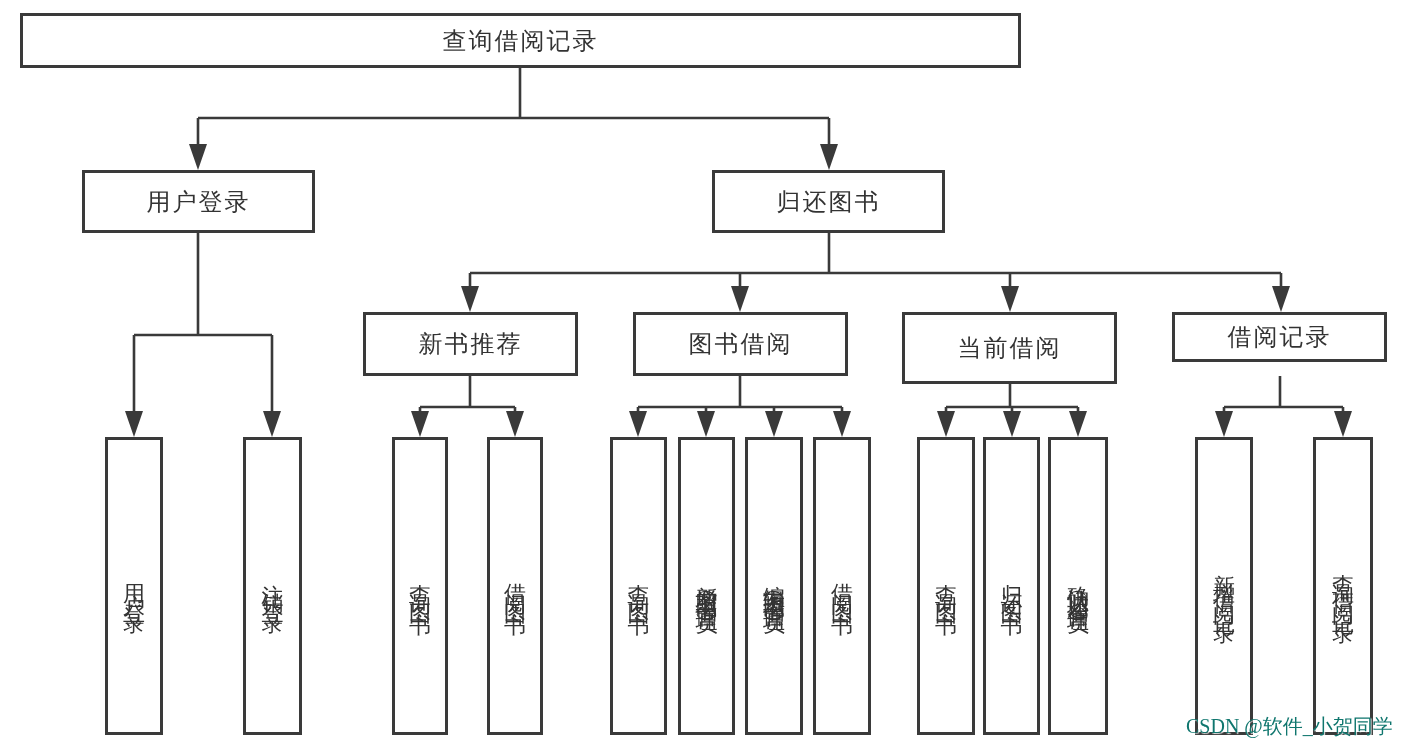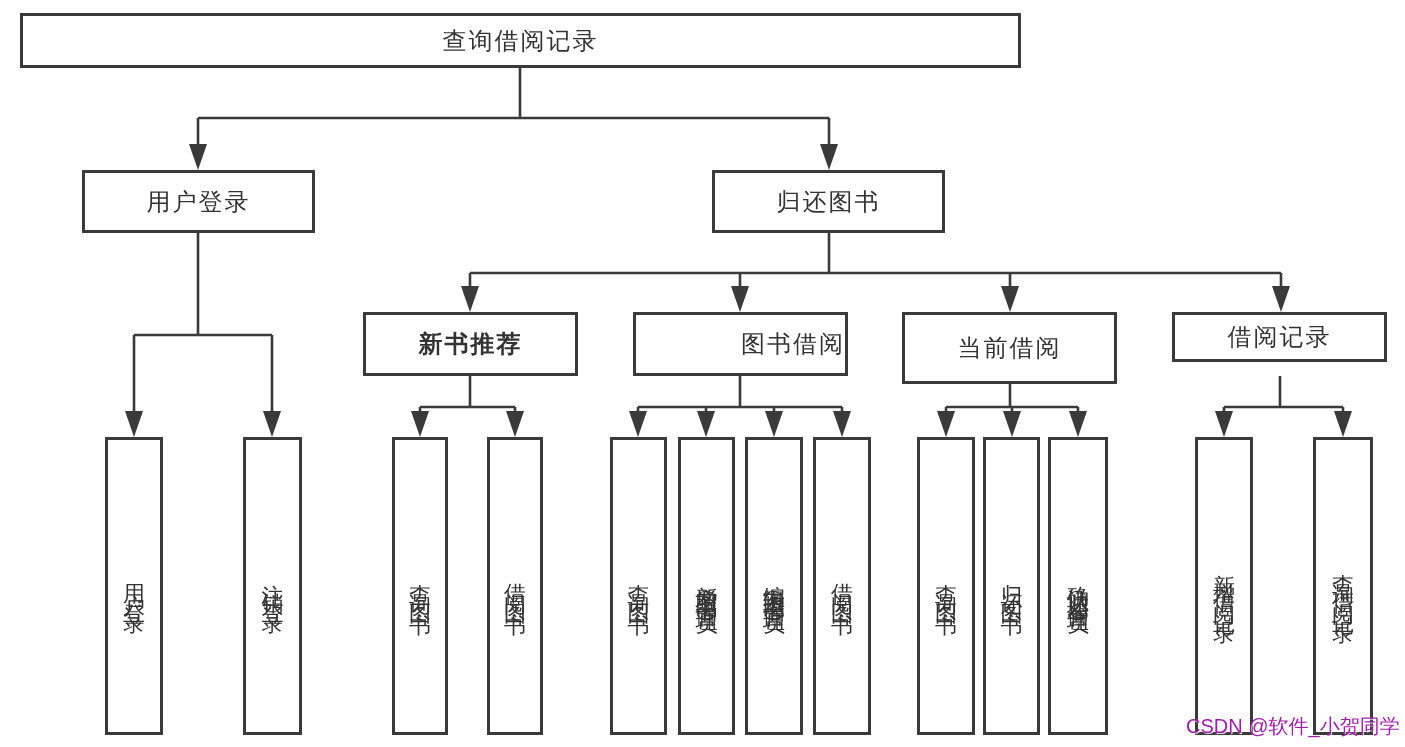--- a/index.html
+++ b/index.html
@@ -28,24 +28,25 @@
     font-size:22px;
     letter-spacing:10px;
     color:#333333;
     white-space:nowrap;
   }
   .vnode .vlabel.long{letter-spacing:4px;}
   #watermark{
     position:absolute;
     left:1186px;top:713px;
     font-size:20px;
-    color:#a21caf;
+    color:#0f766e;
     text-shadow:1px 1px 1px rgba(255,255,255,0.9);
     white-space:nowrap;
     z-index:5;
+    font-family:Liberation Serif, serif;
   }
 </style>
 </head>
 <body>
 
 <div id="canvas">
 
   <svg id="edges" width="1405" height="747" viewBox="0 0 1405 747">
     <g>
       <path d="M520,68 V118 M198,118 H829 M198,118 V146 M829,118 V146"></path>
@@ -93,24 +94,24 @@
     <span>查询借阅记录</span>
   </div>
 
   <div class="node hnode" style="left:82px;top:170px;width:233px;height:63px;">
     <span>用户登录</span>
   </div>
   <div class="node hnode" style="left:712px;top:170px;width:233px;height:63px;">
     <span>归还图书</span>
   </div>
 
-  <div class="node hnode" style="left:363px;top:312px;width:215px;height:64px;font-weight:bold;">
+  <div class="node hnode" style="left:363px;top:312px;width:215px;height:64px;">
     <span>新书推荐</span>
   </div>
-  <div class="node hnode" style="left:633px;top:312px;width:215px;height:64px;justify-content:flex-end;">
+  <div class="node hnode" style="left:633px;top:312px;width:215px;height:64px;">
     <span>图书借阅</span>
   </div>
   <div class="node hnode" style="left:902px;top:312px;width:215px;height:72px;">
     <span>当前借阅</span>
   </div>
   <div class="node hnode" style="left:1172px;top:312px;width:215px;height:50px;">
     <span>借阅记录</span>
   </div>
 
   <div class="node vnode" style="left:105px;top:437px;width:58px;height:298px;">

